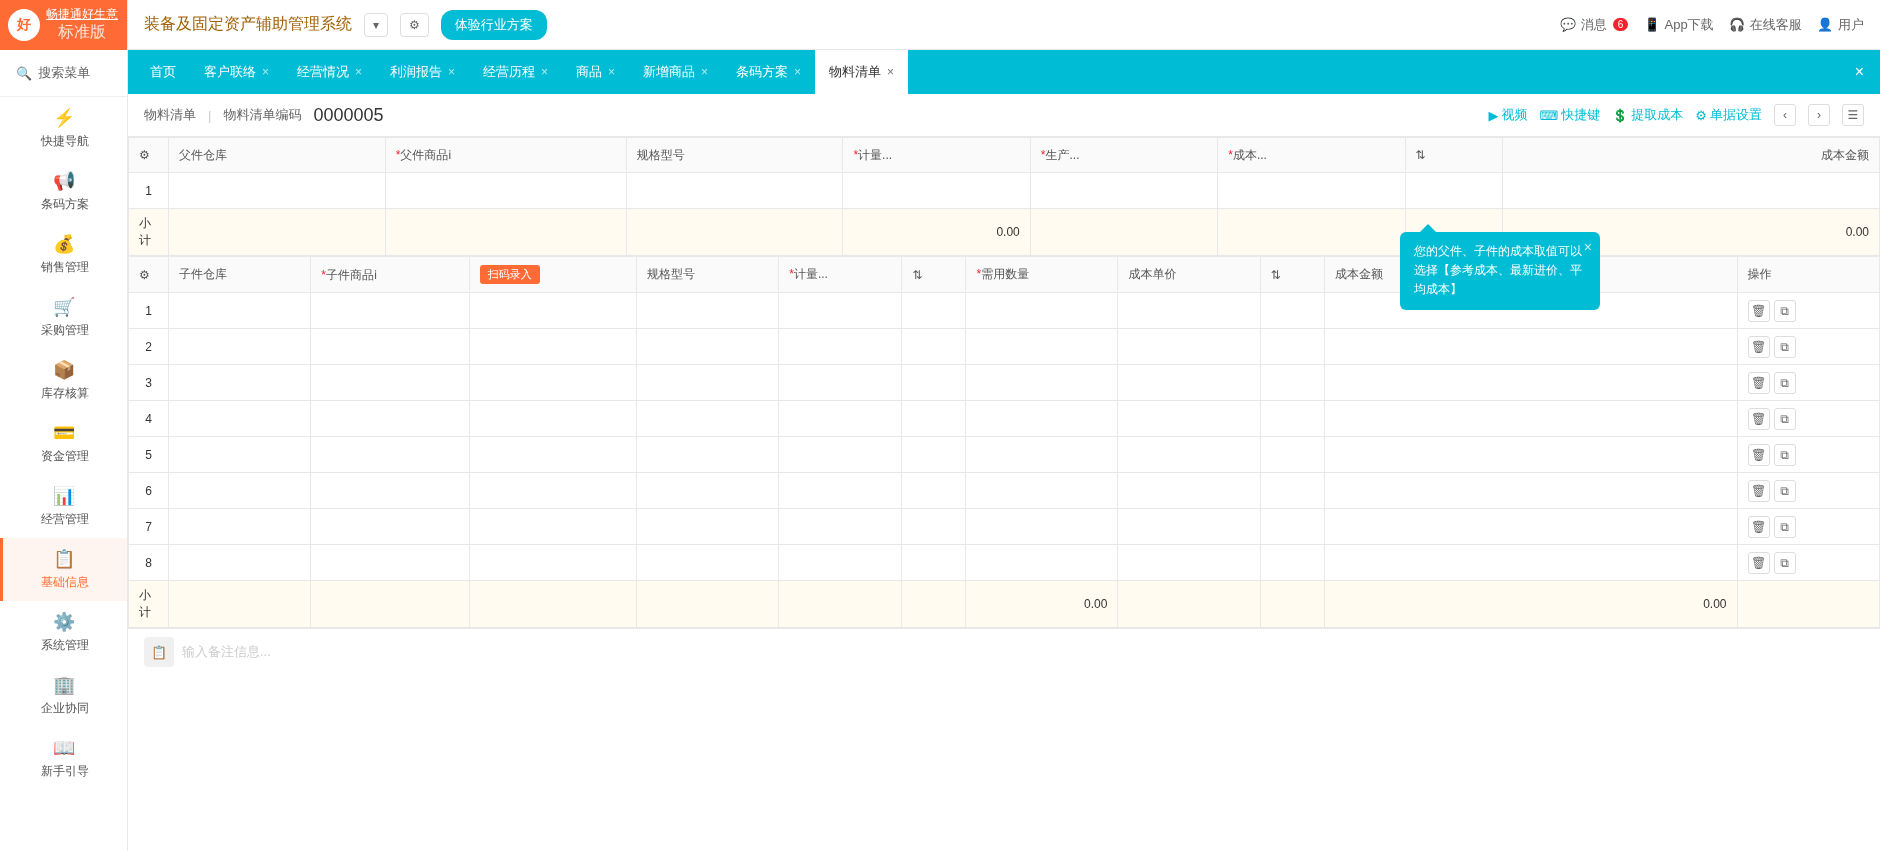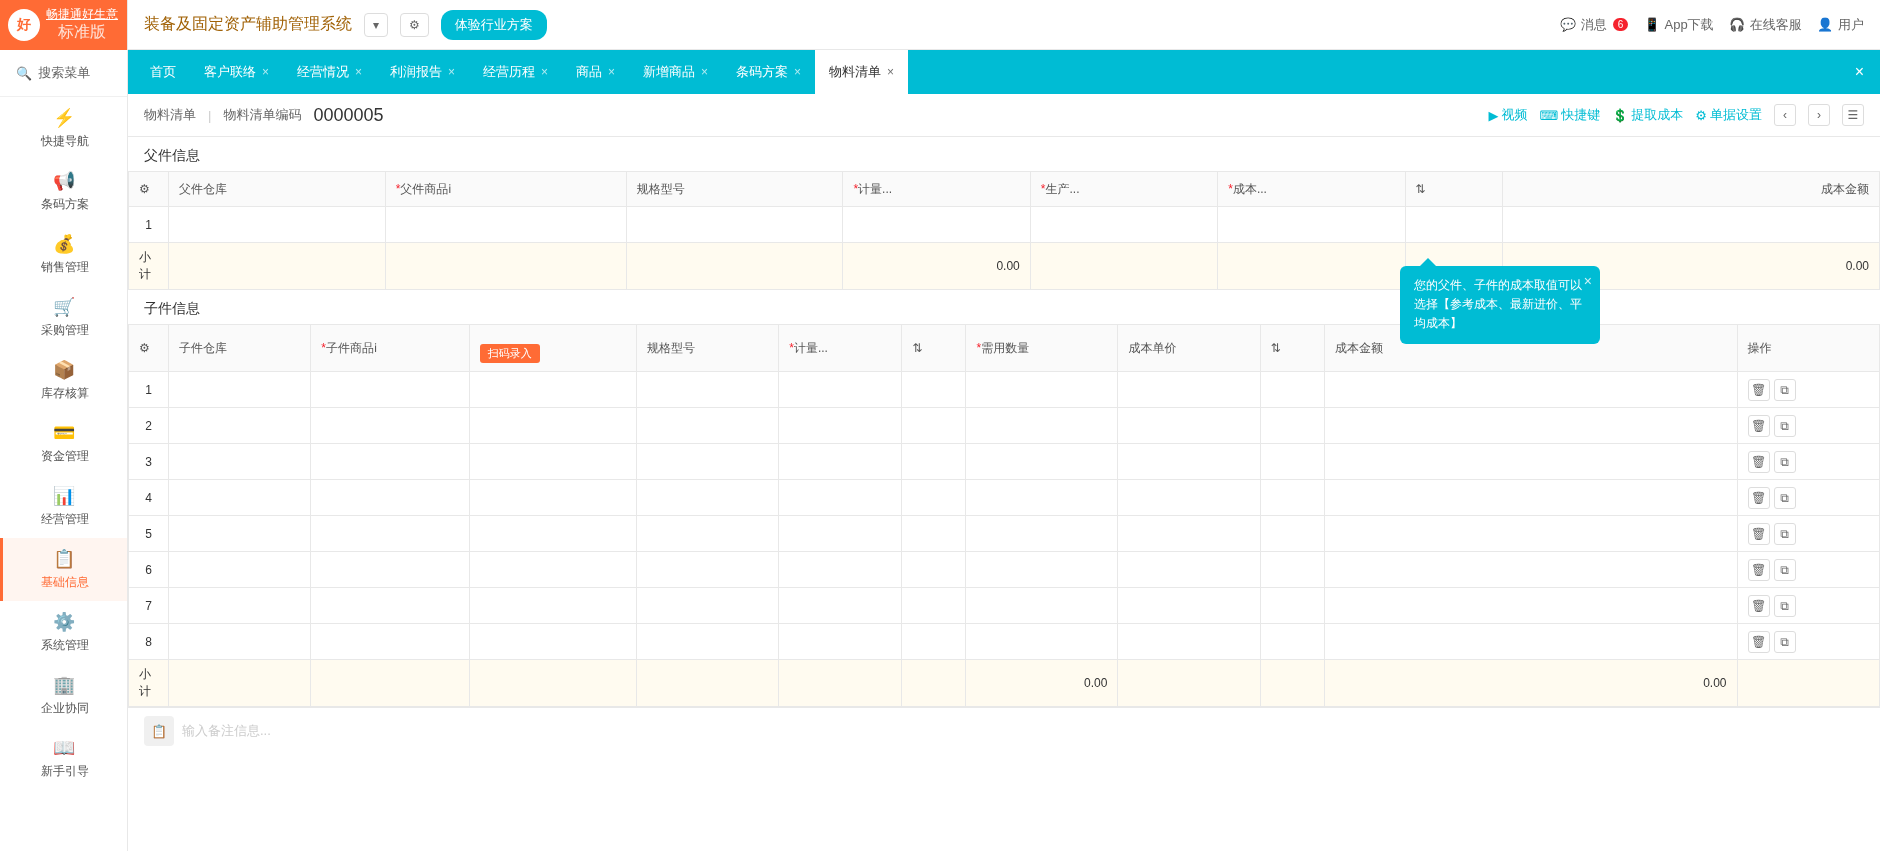--- a/index.html
+++ b/index.html
@@ -229,21 +229,20 @@
     .col-num { width: 40px; text-align: center; }
     .th-settings { text-align: center; }
     .scan-btn {
       background: #ff6b35;
       color: #fff;
       border: none;
       border-radius: 3px;
       padding: 2px 8px;
       font-size: 11px;
       cursor: pointer;
-      margin-top: 11px;
     }
     .action-icons { display: flex; gap: 4px; align-items: center; }
     .icon-btn {
       background: none;
       border: 1px solid #ddd;
       border-radius: 3px;
       width: 22px;
       height: 22px;
       display: flex;
       align-items: center;
@@ -467,21 +466,20 @@
           <span>单据设置</span>
         </div>
         <button class="icon-btn">‹</button>
         <button class="icon-btn">›</button>
         <button class="icon-btn">☰</button>
       </div>
     </div>
 
     <div class="form-content">
 
-      <div class="section-title">父件信息</div>
 
       <div style="position:relative;">
 
         <div class="tooltip-popup">
           <span class="tooltip-close">×</span>
           <span>您的父件、子件的成本取值可以选择【参考成本、最新进价、平均成本】</span>
         </div>
       </div>
 
       <div class="table-wrapper">
@@ -519,21 +517,20 @@
               <td style="text-align:right;">0.00</td>
               <td></td>
               <td></td>
               <td></td>
               <td style="text-align:right;">0.00</td>
             </tr>
           </tbody>
         </table>
       </div>
 
-      <div class="section-title">子件信息</div>
 
       <div class="table-wrapper">
         <table class="data-table">
           <thead>
             <tr>
               <th class="th-settings">⚙</th>
               <th>子件仓库</th>
               <th><span class="required">*</span>子件商品ℹ</th>
               <th><button class="scan-btn">扫码录入</button></th>
               <th>规格型号</th>

